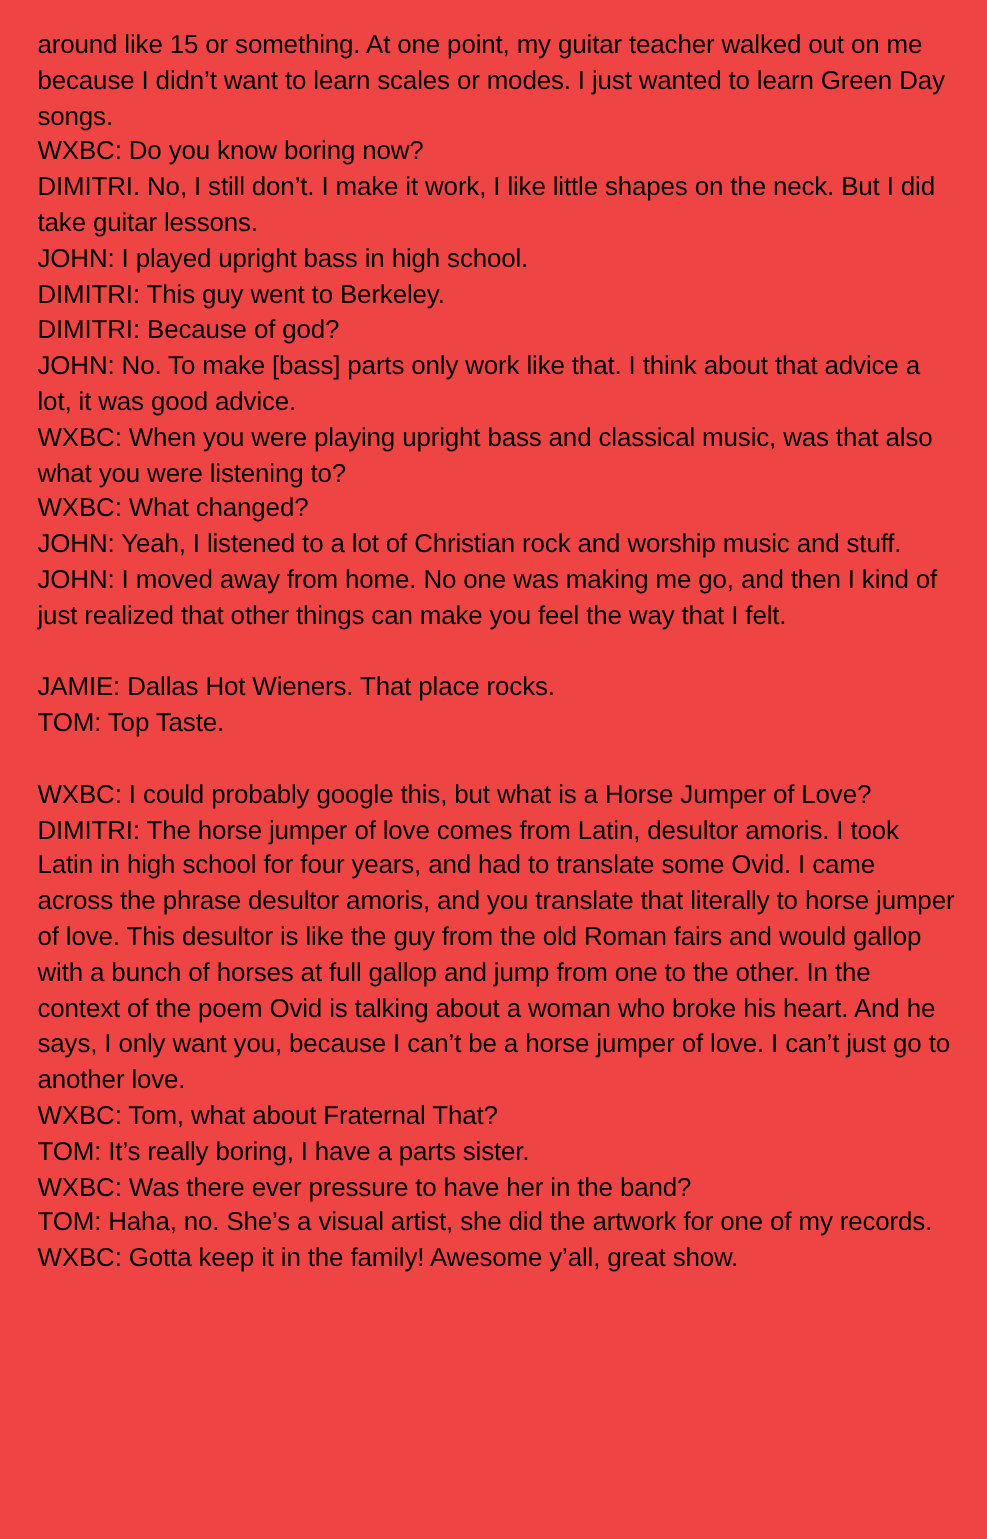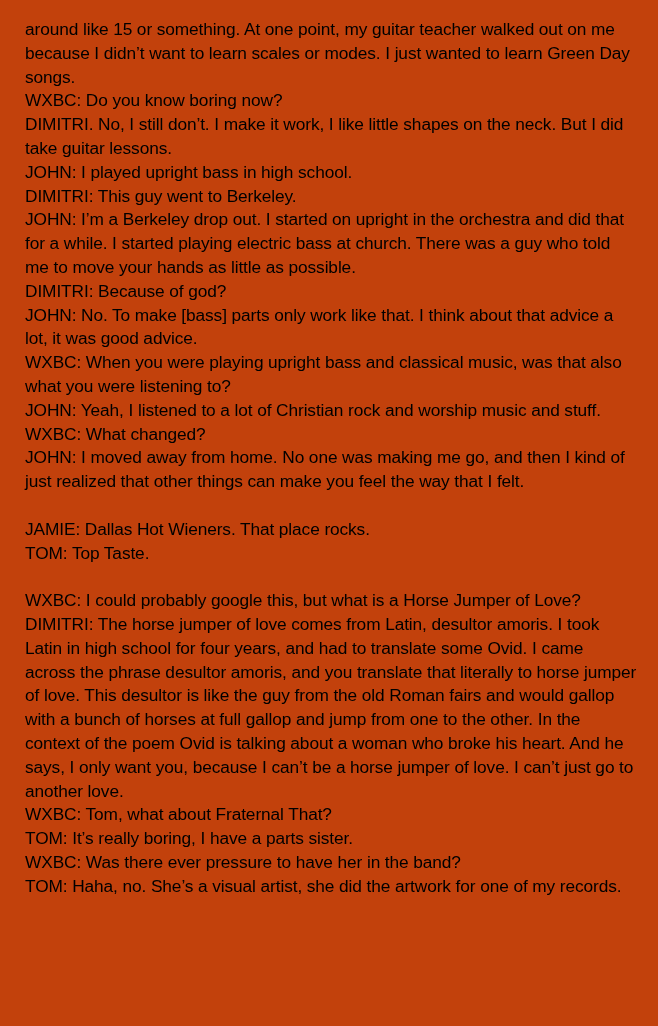--- a/index.html
+++ b/index.html
@@ -4,21 +4,21 @@
 <style>
   html, body {
     margin: 0;
     padding: 0;
     background: #ffffff;
   }
   .page {
     box-sizing: border-box;
     width: 658px;
     height: 1026px;
-    background: #c2410c;
+    background: #ef4444;
     padding: 18px 21px 20px 25px;
     font-family: "Liberation Sans", sans-serif;
     font-size: 17.3px;
     line-height: 23.8px;
     letter-spacing: -0.1px;
     color: #000000;
     overflow: hidden;
   }
   .section + .section { margin-top: 23.8px; }
   .para { margin: 0; }
@@ -28,36 +28,36 @@
 <body>
 
 <div class="page">
 
   <div class="section">
     <p class="para"><span>around like 15 or something. At one point, my guitar teacher walked out on me because I didn’t want to learn scales or modes. I just wanted to learn Green Day songs.</span></p>
     <p class="para"><b class="spk">WXBC</b><span class="sep">: </span><span>Do you know boring now?</span></p>
     <p class="para"><b class="spk">DIMITRI</b><span class="sep">. </span><span>No, I still don’t. I make it work, I like little shapes on the neck. But I did take guitar lessons.</span></p>
     <p class="para"><b class="spk">JOHN</b><span class="sep">: </span><span>I played upright bass in high school.</span></p>
     <p class="para"><b class="spk">DIMITRI</b><span class="sep">: </span><span>This guy went to Berkeley.</span></p>
-    <p class="para"><b class="spk">JOHN</b><span class="sep">: </span><span>I’m a Berkeley drop out. I started on upright in the orchestra and did that for a while. I started playing electric bass at church. There was a guy who told me to move your hands as little as possible.</span></p>
     <p class="para"><b class="spk">DIMITRI</b><span class="sep">: </span><span>Because of god?</span></p>
     <p class="para"><b class="spk">JOHN</b><span class="sep">: </span><span>No. To make [bass] parts only work like that. I think about that advice a lot, it was good advice.</span></p>
     <p class="para"><b class="spk">WXBC</b><span class="sep">: </span><span>When you were playing upright bass and classical music, was that also what you were listening to?</span></p>
+    <p class="para"><b class="spk">WXBC</b><span class="sep">: </span><span>What changed?</span></p>
     <p class="para"><b class="spk">JOHN</b><span class="sep">: </span><span>Yeah, I listened to a lot of Christian rock and worship music and stuff.</span></p>
-    <p class="para"><b class="spk">WXBC</b><span class="sep">: </span><span>What changed?</span></p>
     <p class="para"><b class="spk">JOHN</b><span class="sep">: </span><span>I moved away from home. No one was making me go, and then I kind of just realized that other things can make you feel the way that I felt.</span></p>
   </div>
 
   <div class="section">
     <p class="para"><b class="spk">JAMIE</b><span class="sep">: </span><span>Dallas Hot Wieners. That place rocks.</span></p>
     <p class="para"><b class="spk">TOM</b><span class="sep">: </span><span>Top Taste.</span></p>
   </div>
 
   <div class="section">
     <p class="para"><b class="spk">WXBC</b><span class="sep">: </span><span>I could probably google this, but what is a Horse Jumper of Love?</span></p>
     <p class="para"><b class="spk">DIMITRI</b><span class="sep">: </span><span>The horse jumper of love comes from Latin, desultor amoris. I took Latin in high school for four years, and had to translate some Ovid. I came across the phrase desultor amoris, and you translate that literally to horse jumper of love. This desultor is like the guy from the old Roman fairs and would gallop with a bunch of horses at full gallop and jump from one to the other. In the context of the poem Ovid is talking about a woman who broke his heart. And he says, I only want you, because I can’t be a horse jumper of love. I can’t just go to another love.</span></p>
     <p class="para"><b class="spk">WXBC</b><span class="sep">: </span><span>Tom, what about Fraternal That?</span></p>
     <p class="para"><b class="spk">TOM</b><span class="sep">: </span><span>It’s really boring, I have a parts sister.</span></p>
     <p class="para"><b class="spk">WXBC</b><span class="sep">: </span><span>Was there ever pressure to have her in the band?</span></p>
     <p class="para"><b class="spk">TOM</b><span class="sep">: </span><span>Haha, no. She’s a visual artist, she did the artwork for one of my records.</span></p>
+    <p class="para"><b class="spk">WXBC</b><span class="sep">: </span><span>Gotta keep it in the family! Awesome y’all, great show.</span></p>
   </div>
 
 </div>
 
 </body></html>

